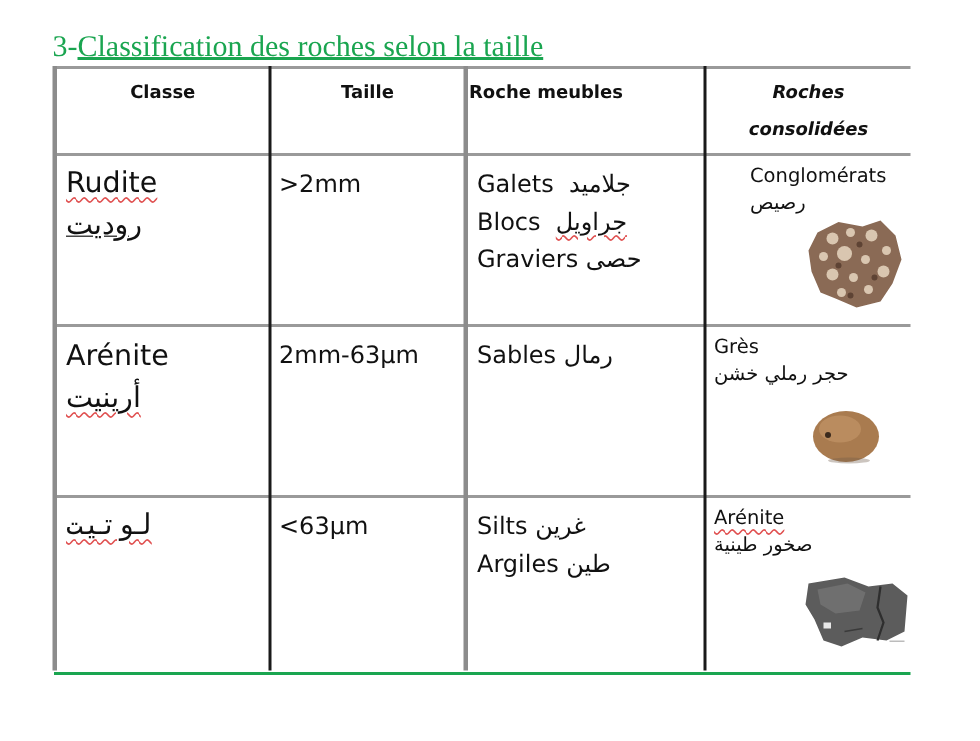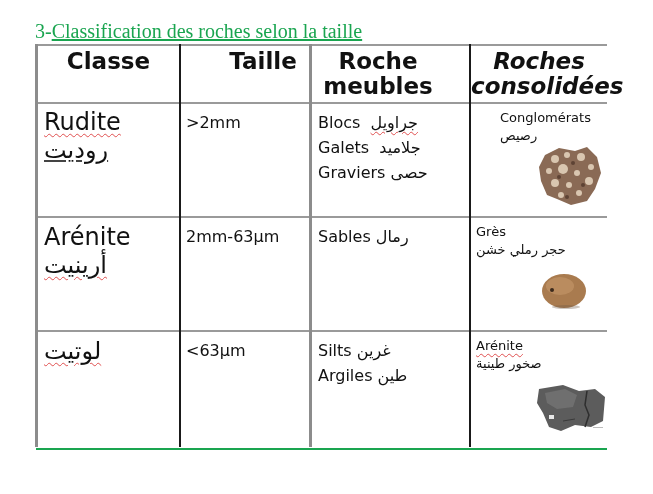--- a/index.html
+++ b/index.html
@@ -8,22 +8,22 @@
     position: absolute; left: 35px; top: 20px;
     font-family: "Liberation Serif", serif; font-size: 20px; color: #1aa550;
     white-space: nowrap; line-height: 22px;
   }
   .title .u { text-decoration: underline; }
   .hline { position: absolute; height: 2px; background: #9a9a9a; }
   .hline.green { background: #1aa550; height: 2px; }
   .vline { position: absolute; width: 2px; background: #1a1a1a; }
   .vline.gray { background: #8c8c8c; width: 3px; }
   .cell { position: absolute; color: #111; font-family: "DejaVu Sans", sans-serif; }
-  .hdr { font-weight: bold; font-size: 23px; text-align: center; line-height: 25px; }
-  .big { font-size: 24px; line-height: 28px; }
+  .hdr { font-weight: bold; font-size: 12px; text-align: center; line-height: 25px; }
+  .big { font-size: 19px; line-height: 28px; }
   .mid { font-size: 16px; line-height: 25px; }
   .small { font-size: 13px; line-height: 18px; }
   .ar { font-family: "DejaVu Sans", sans-serif; }
   .squig { text-decoration: underline wavy #e05050; text-decoration-thickness: 1px; text-underline-offset: 3px; }
   .rock { position: absolute; }
 </style>
 </head>
 <body>
 
 <div>
@@ -39,35 +39,35 @@
     <div class="hline" style="left:36px; top:216px; width:571px;"></div>
     <div class="hline" style="left:36px; top:330px; width:571px;"></div>
     <div class="hline green" style="left:36px; top:448px; width:571px;"></div>
 
     <div class="vline gray" style="left:35px; top:44px; height:403px;"></div>
     <div class="vline" style="left:179px; top:44px; height:403px;"></div>
     <div class="vline gray" style="left:309px; top:44px; height:403px;"></div>
     <div class="vline" style="left:469px; top:44px; height:403px;"></div>
 
     <div class="cell hdr" style="left:38px; top:49px; width:141px;">Classe</div>
-    <div class="cell hdr" style="left:181px; top:49px; width:128px;margin-left:18px;">Taille</div>
-    <div class="cell hdr" style="left:312px; top:49px; width:132px;">Roche meubles</div>
+    <div class="cell hdr" style="left:181px; top:49px; width:128px;">Taille</div>
+    <div class="cell hdr" style="left:298px; top:49px; width:132px;">Roche meubles</div>
     <div class="cell hdr" style="left:471px; top:49px; width:136px;font-style:italic;">
       <div>Roches</div>
       <div>consolidées</div>
     </div>
 
     <div class="cell big" style="left:44px; top:108px;">
       <div class="squig">Rudite</div>
       <div class="ar" dir="rtl" style="text-align:left; text-decoration: underline; text-decoration-color:#444;">روديت</div>
     </div>
     <div class="cell mid" style="left:186px; top:110px;">&gt;2mm</div>
     <div class="cell mid" style="left:318px; top:110px;">
+      <div><span>Galets</span>&nbsp;&nbsp;<span class="ar">جلاميد</span></div>
       <div><span>Blocs</span>&nbsp;&nbsp;<span class="ar squig">جراويل</span></div>
-      <div><span>Galets</span>&nbsp;&nbsp;<span class="ar">جلاميد</span></div>
       <div><span>Graviers</span> <span class="ar">حصى</span></div>
     </div>
     <div class="cell small" style="left:500px; top:109px;">
       <div>Conglomérats</div>
       <div class="ar">رصيص</div>
     </div>
     <svg class="rock" style="left:537px; top:145px;" width="66" height="62" viewBox="0 0 66 62">
       <path d="M8 10 L22 3 L38 6 L50 2 L60 12 L64 28 L58 44 L50 56 L34 60 L20 54 L10 50 L4 36 L2 22 Z" fill="#8a6a55"></path>
       <g fill="#d9c6b0">
         <circle cx="18" cy="14" r="4"></circle>
@@ -104,21 +104,21 @@
       <div class="ar">حجر رملي خشن</div>
     </div>
     <svg class="rock" style="left:540px; top:271px;" width="48" height="40" viewBox="0 0 48 40">
       <ellipse cx="24" cy="20" rx="22" ry="17" fill="#a97b4f"></ellipse>
       <ellipse cx="20" cy="15" rx="14" ry="9" fill="#c29467" opacity="0.7"></ellipse>
       <circle cx="12" cy="19" r="2" fill="#3b2a1c"></circle>
       <ellipse cx="26" cy="36" rx="14" ry="2" fill="#6e5a48" opacity="0.35"></ellipse>
     </svg>
 
     <div class="cell big" style="left:44px; top:337px;">
-      <div class="ar squig" dir="rtl" style="text-align:left;">لوتيت</div>
+      <div class="ar squig" dir="rtl" style="text-align:left;font-family:Liberation Mono, monospace;">لوتيت</div>
     </div>
     <div class="cell mid" style="left:186px; top:338px;">&lt;63µm</div>
     <div class="cell mid" style="left:318px; top:338px;">
       <div><span>Silts</span> <span class="ar">غرين</span></div>
       <div><span>Argiles</span> <span class="ar">طين</span></div>
     </div>
     <div class="cell small" style="left:476px; top:337px;">
       <div class="squig">Arénite</div>
       <div class="ar">صخور طينية</div>
     </div>

